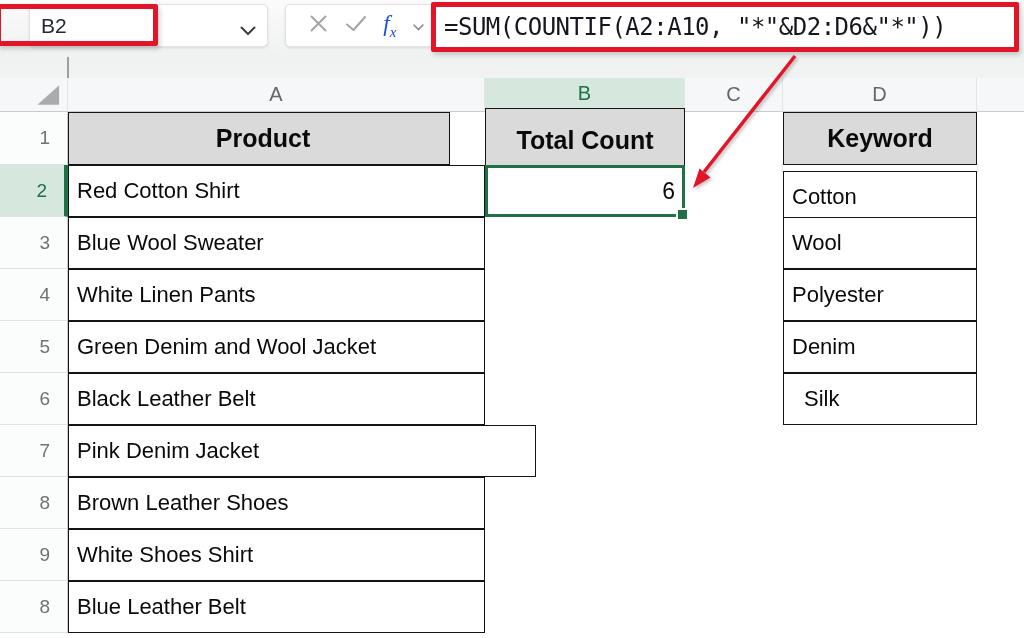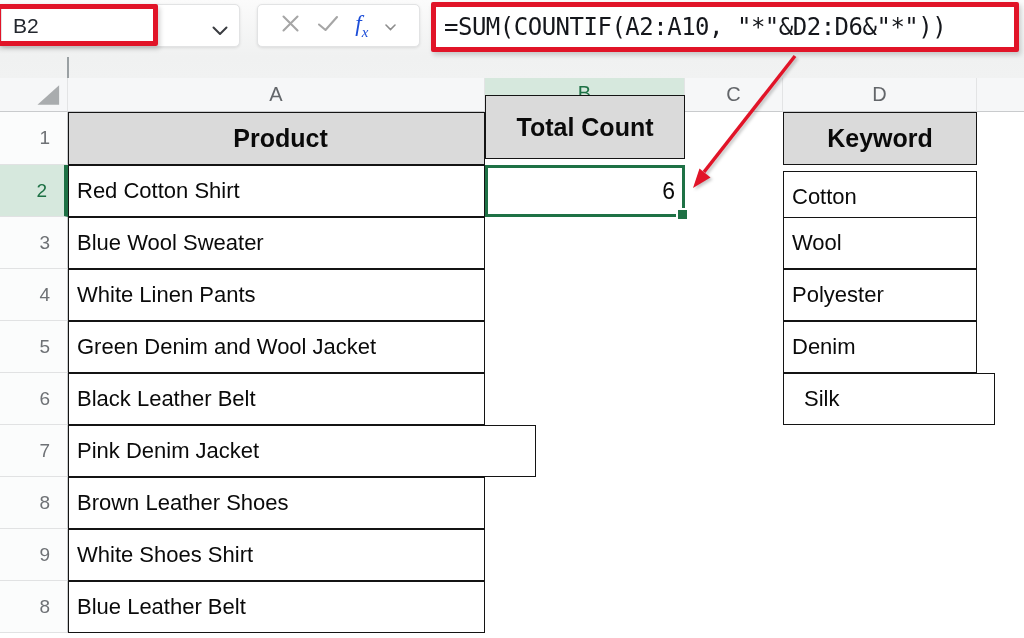--- a/index.html
+++ b/index.html
@@ -8,21 +8,21 @@
     background:#ffffff;font-family:"Liberation Sans",sans-serif;
     -webkit-font-smoothing:antialiased;
   }
   
   .topbar{
     position:absolute;left:0;top:0;width:1024px;height:78px;
     background:linear-gradient(180deg,#fbfbfb 0%,#f0f1f1 72%,#f1f2f2 100%);
   }
   .ctl{
     position:absolute;background:#fff;border:1px solid #e2e3e4;border-radius:5px;
-    box-shadow:0 1px 3px rgba(0,0,0,0.10);box-sizing:border-box;
+    box-shadow:0 1px 3px rgba(0,0,0,0.10);box-sizing:border-box;margin-left:28px;
   }
   .namebox{left:1px;top:4px;width:239px;height:43px;display:flex;align-items:center;}
   .namebox .val{font-size:21px;color:#23272e;padding-left:11px;}
   .namebox .chev{position:absolute;right:11px;top:17px;}
   .fxgroup{left:257px;top:4px;width:163px;height:43px;display:flex;align-items:center;justify-content:space-evenly;padding:0 6px;}
   .fxgroup .fx{font-family:"Liberation Serif",serif;font-style:italic;font-size:23px;color:#1d4ed8;line-height:1;}
   .fxgroup .fx sub{font-size:15px;}
   .formulabar{
     position:absolute;left:431px;top:2px;width:588px;height:50px;background:#fff;
     border:5px solid #e11428;box-sizing:border-box;border-radius:2px;
@@ -153,42 +153,42 @@
   <div class="rowhdr" style="top:477px;height:52px;">
       <span>8</span>
     </div>
   <div class="rowhdr" style="top:529px;height:52px;">
       <span>9</span>
     </div>
   <div class="rowhdr" style="top:581px;height:52px;">
       <span>8</span>
     </div>
 
-  <div class="cell hdr" style="left:68px;top:112px;width:417px;height:53px;padding-left:8px;">Product</div>
+  <div class="cell hdr" style="left:68px;top:112px;width:382px;height:53px;padding-left:8px;">Product</div>
   <div class="cell" style="left:68px;top:165px;width:417px;height:52px;">Red Cotton Shirt</div>
   <div class="cell" style="left:68px;top:217px;width:417px;height:52px;text-align:center;">Blue Wool Sweater</div>
   <div class="cell" style="left:68px;top:269px;width:417px;height:52px;">White Linen Pants</div>
   <div class="cell" style="left:68px;top:321px;width:417px;height:52px;">Green Denim and Wool Jacket</div>
   <div class="cell" style="left:68px;top:373px;width:417px;height:52px;">Black Leather Belt</div>
   <div class="cell" style="left:68px;top:425px;width:468px;height:52px;">Pink Denim Jacket</div>
   <div class="cell" style="left:68px;top:477px;width:417px;height:52px;">Brown Leather Shoes</div>
   <div class="cell" style="left:68px;top:529px;width:417px;height:52px;">White Shoes Shirt</div>
   <div class="cell" style="left:68px;top:581px;width:417px;height:52px;">Blue Leather Belt</div>
 
-  <div class="cell hdr" style="left:485px;top:95px;width:200px;height:64px;">Total Count</div>
+  <div class="cell hdr" style="left:485px;top:108px;width:200px;height:64px;">Total Count</div>
   <div class="cell selcell" style="left:485px;top:165px;width:200px;height:52px;z-index:10;">
     <span>6</span>
     <span class="fill-handle"></span>
   </div>
 
   <div class="cell hdr" style="left:783px;top:112px;width:194px;height:53px;">Keyword</div>
   <div class="cell" style="left:783px;top:171px;width:194px;height:52px;">Cotton</div>
   <div class="cell" style="left:783px;top:217px;width:194px;height:52px;">Wool</div>
   <div class="cell" style="left:783px;top:321px;width:194px;height:52px;">Denim</div>
   <div class="cell" style="left:783px;top:269px;width:194px;height:52px;">Polyester</div>
-  <div class="cell" style="left:783px;top:373px;width:212px;height:52px;padding-left:20px;">Silk</div>
+  <div class="cell" style="left:783px;top:373px;width:194px;height:52px;padding-left:20px;">Silk</div>
 
   <svg class="arrow-overlay" width="1024" height="638" viewBox="0 0 1024 638">
     <line x1="795" y1="56" x2="704" y2="172" stroke="#e11428" stroke-width="3.5"></line>
     <polygon points="693,188 699.5,168.5 710.5,177.5" fill="#e11428"></polygon>
   </svg>
 
 </div>
 
 </body></html>

